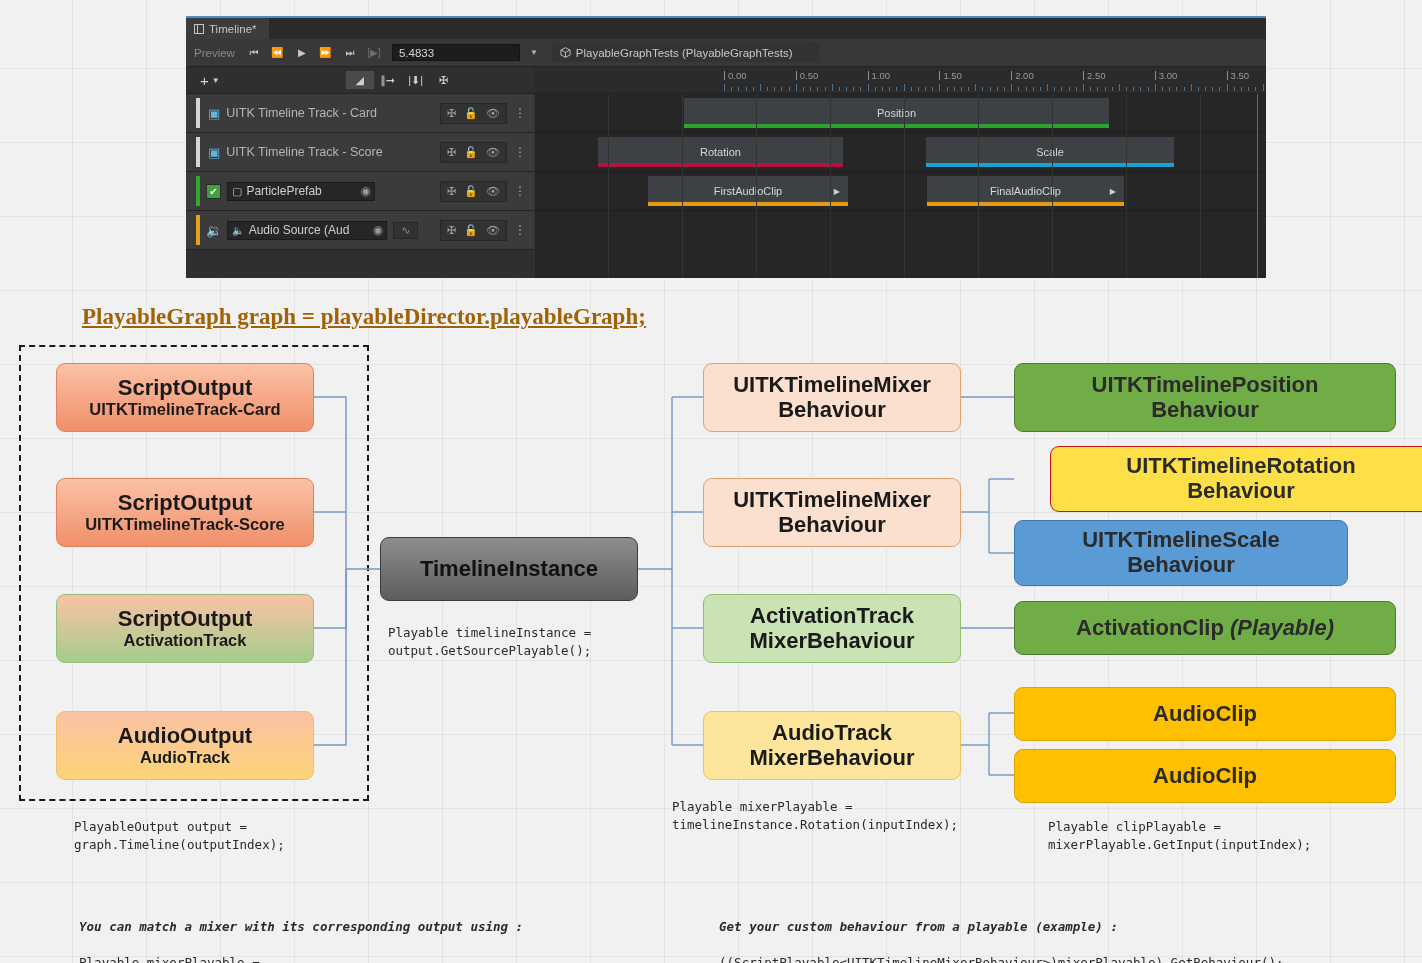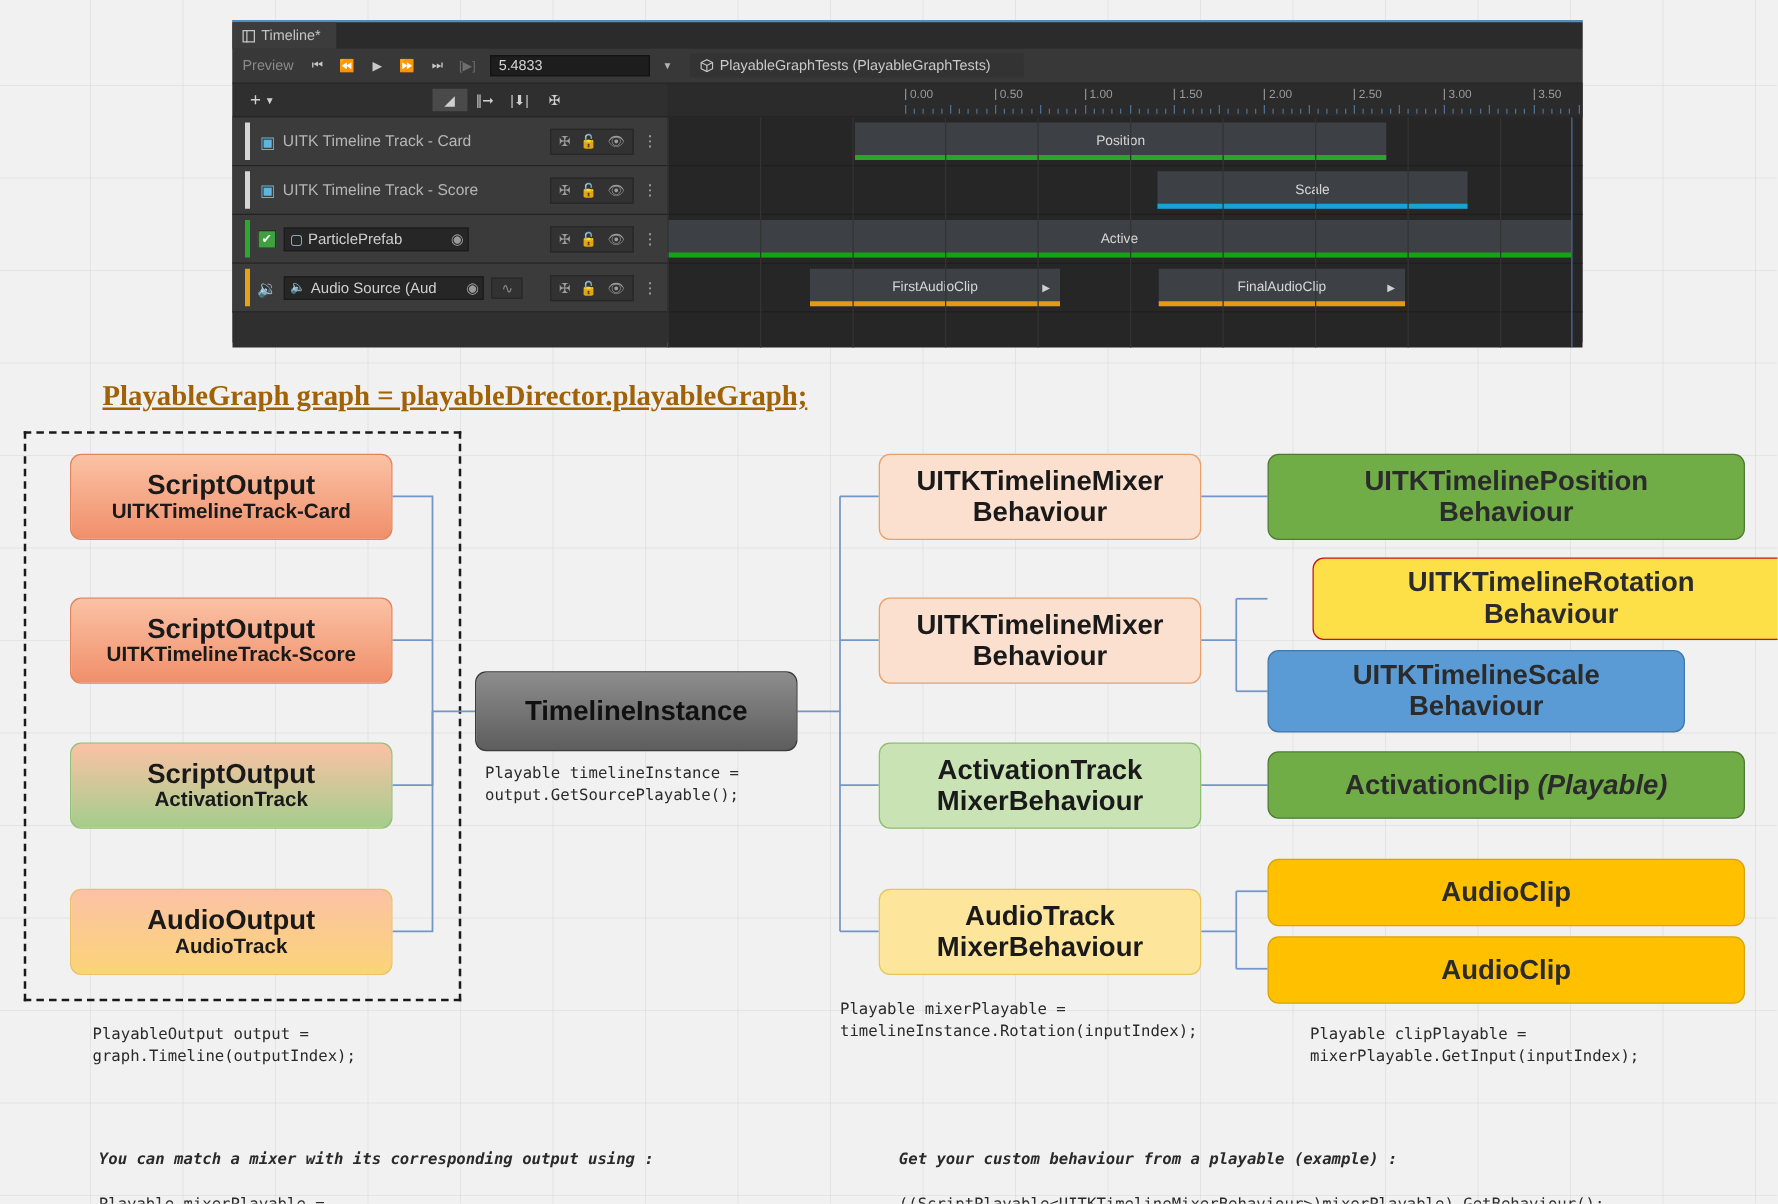--- a/index.html
+++ b/index.html
@@ -310,29 +310,27 @@
         </div>
       </div>
     <div class="tl-clips" id="clip-area">
         <div class="clip-row">
           <div class="clip" style="left: 150px; width: 425px;">
             <span>Position</span>
             <div class="bar" style="background: rgb(42, 165, 42);"></div>
           </div>
         </div>
         <div class="clip-row">
+          <div class="clip" style="left: 64px; width: 245px;">
+            <span>Rotation</span>
+            <div class="bar" style="background: rgb(180, 18, 63);"></div>
+          </div>
           <div class="clip" style="left: 392px; width: 248px;">
             <span>Scale</span>
             <div class="bar" style="background: rgb(24, 162, 214);"></div>
-          </div>
-        </div>
-        <div class="clip-row">
-          <div class="clip" style="left: 0px; width: 723px;">
-            <span>Active</span>
-            <div class="bar" style="background: rgb(22, 161, 22);"></div>
           </div>
         </div>
         <div class="clip-row">
           <div class="clip" style="left: 114px; width: 200px;">
             <span>FirstAudioClip</span>
             <div class="bar" style="background: rgb(228, 154, 18);"></div>
             <span class="arrow">▶</span>
           </div>
           <div class="clip" style="left: 393px; width: 197px;">
             <span>FinalAudioClip</span>
@@ -439,21 +437,21 @@
       <div class="t1"><span>ActivationClip</span> <i>(Playable)</i></div>
     </div>
     <div class="node rnd" style="left: 1014px; top: 687px; width: 382px; height: 54px; background: rgb(255, 192, 0); border: 1.5px solid rgb(216, 164, 0); color: rgb(43, 43, 43);">
       <div class="t1">AudioClip</div>
     </div>
     <div class="node rnd" style="left: 1014px; top: 749px; width: 382px; height: 54px; background: rgb(255, 192, 0); border: 1.5px solid rgb(216, 164, 0); color: rgb(43, 43, 43);">
       <div class="t1">AudioClip</div>
     </div>
   </div>
 
-<div class="code" style="left:388px;top:609px">Playable timelineInstance =
+<div class="code" style="left:388px;top:624px">Playable timelineInstance =
 output.GetSourcePlayable();</div>
 <div class="code" style="left:74px;top:818px">PlayableOutput output =
 graph.Timeline(outputIndex);</div>
 <div class="code" style="left:672px;top:798px">Playable mixerPlayable =
 timelineInstance.Rotation(inputIndex);</div>
 <div class="code" style="left:1048px;top:818px">Playable clipPlayable =
 mixerPlayable.GetInput(inputIndex);</div>
 
 <div class="note" style="left:64px;top:900px">
   <b>You can match a mixer with its corresponding output using :</b>

